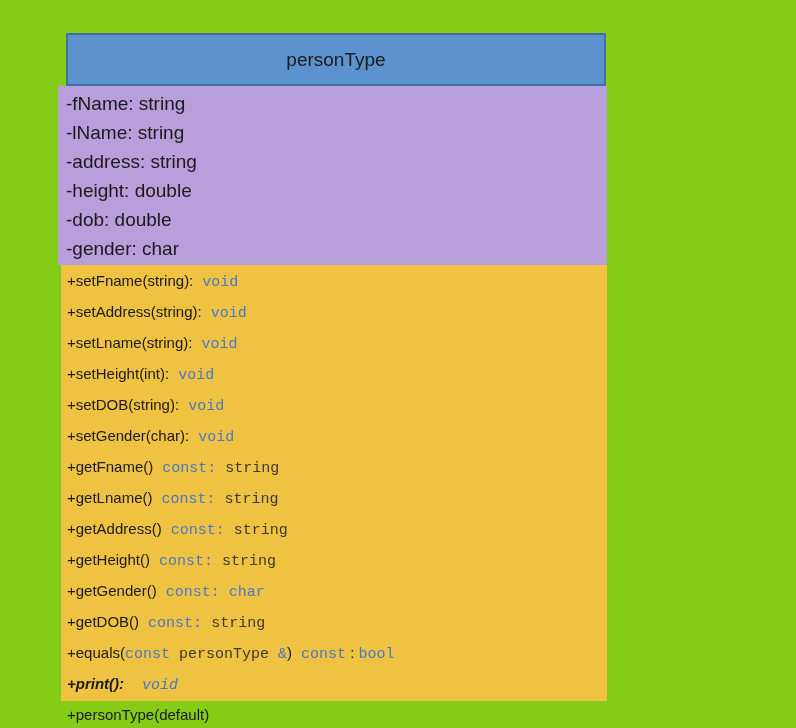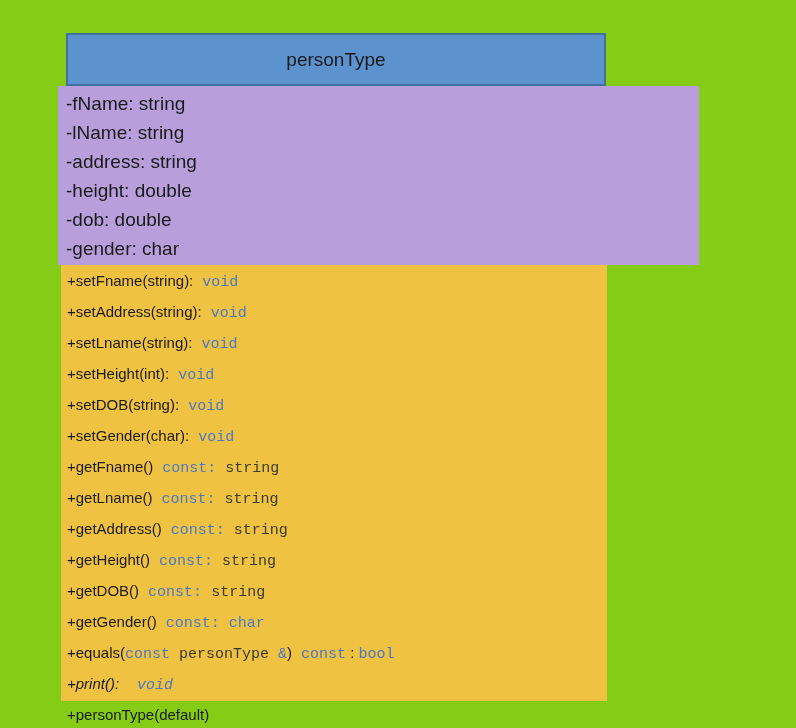--- a/index.html
+++ b/index.html
@@ -29,21 +29,21 @@
     justify-content: center;
   }
   .class-title {
     font-size: 19px;
     color: var(--plain-text, #1a1a1a);
   }
   .attributes-section {
     position: absolute;
     left: 58px;
     top: 86px;
-    width: 641px;
+    width: 549px;
     height: 179px;
     box-sizing: border-box;
     background: var(--attributes-bg, #B89FDC);
     padding: 3px 0 0 8px;
   }
   .attr-row {
     font-size: 19px;
     line-height: 29px;
     color: var(--plain-text, #1a1a1a);
     white-space: pre;
@@ -74,21 +74,21 @@
   }
   .seg-t {
     font-family: "Liberation Mono", monospace;
     color: var(--type-text, #3A3A2E);
     margin-top: 6px;
   }
   .seg-pi {
     font-family: "Liberation Sans", sans-serif;
     color: var(--plain-text, #1a1a1a);
     font-style: italic;
-    font-weight: normal;
+    font-weight: bold;
   }
   .seg-ki {
     font-family: "Liberation Mono", monospace;
     color: var(--keyword-text, #4878C8);
     font-style: italic;
   }
 </style>
 </head>
 <body>
 
@@ -108,19 +108,19 @@
       <div class="method-row"><span class="seg-p">+setFname(string):</span><span class="seg-k"> void</span></div>
       <div class="method-row"><span class="seg-p">+setAddress(string):</span><span class="seg-k"> void</span></div>
       <div class="method-row"><span class="seg-p">+setLname(string):</span><span class="seg-k"> void</span></div>
       <div class="method-row"><span class="seg-p">+setHeight(int):</span><span class="seg-k"> void</span></div>
       <div class="method-row"><span class="seg-p">+setDOB(string):</span><span class="seg-k"> void</span></div>
       <div class="method-row"><span class="seg-p">+setGender(char):</span><span class="seg-k"> void</span></div>
       <div class="method-row"><span class="seg-p">+getFname()</span><span class="seg-k"> const: </span><span class="seg-t">string</span></div>
       <div class="method-row"><span class="seg-p">+getLname()</span><span class="seg-k"> const: </span><span class="seg-t">string</span></div>
       <div class="method-row"><span class="seg-p">+getAddress()</span><span class="seg-k"> const: </span><span class="seg-t">string</span></div>
       <div class="method-row"><span class="seg-p">+getHeight()</span><span class="seg-k"> const: </span><span class="seg-t">string</span></div>
+      <div class="method-row"><span class="seg-p">+getGender()</span><span class="seg-k"> const: char</span></div>
       <div class="method-row"><span class="seg-p">+getDOB()</span><span class="seg-k"> const: </span><span class="seg-t">string</span></div>
-      <div class="method-row"><span class="seg-p">+getGender()</span><span class="seg-k"> const: char</span></div>
       <div class="method-row"><span class="seg-p">+equals(</span><span class="seg-k">const</span><span class="seg-t"> personType </span><span class="seg-k">&amp;</span><span class="seg-p">)</span><span class="seg-k"> const</span><span class="seg-p"> : </span><span class="seg-k">bool</span></div>
       <div class="method-row"><span class="seg-pi">+print():</span><span class="seg-ki">  void</span></div>
       <div class="method-row"><span class="seg-p">+personType(default)</span></div>
     </div>
 </div>
 
 </body></html>

